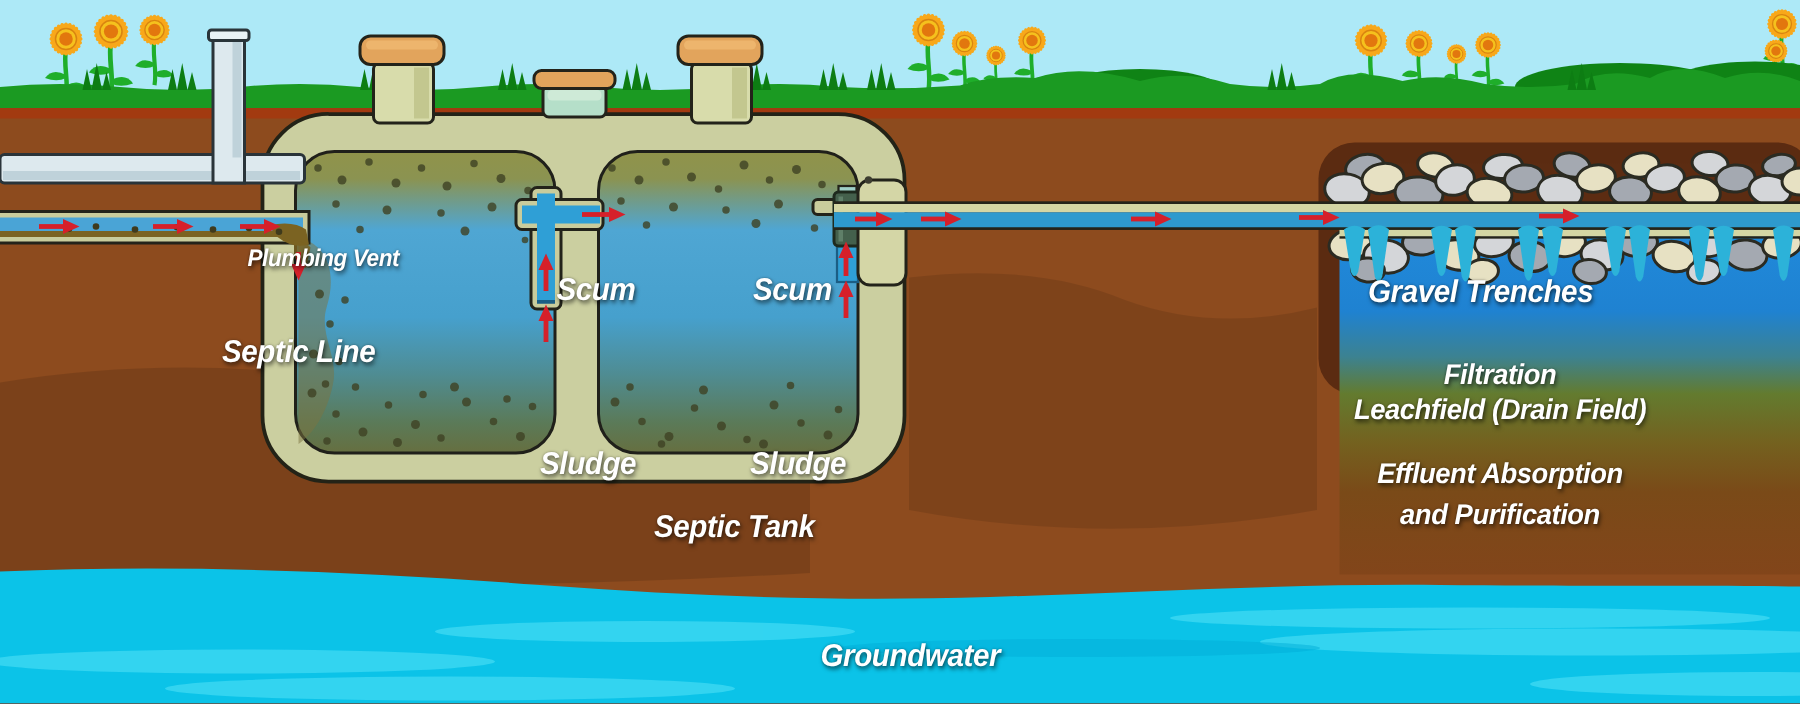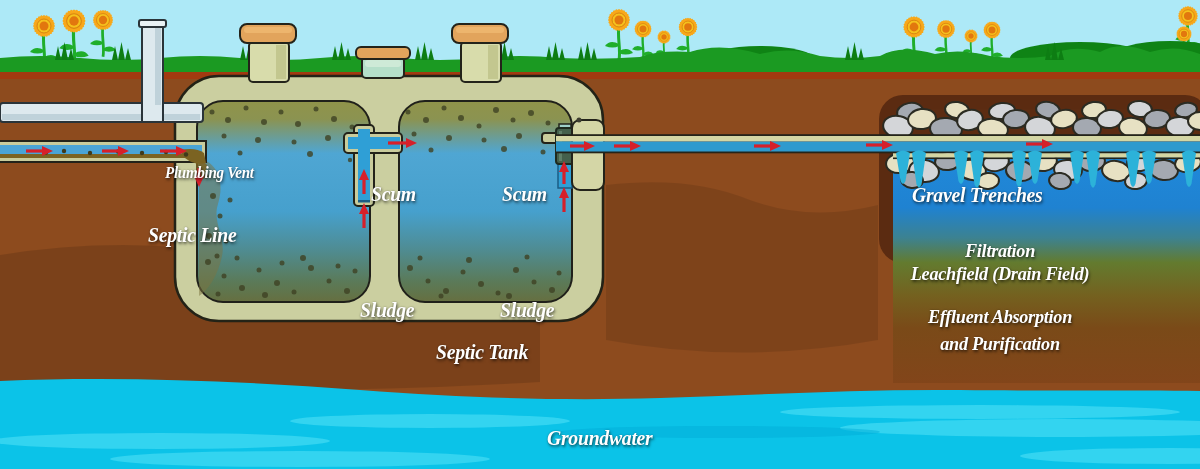--- a/index.html
+++ b/index.html
@@ -1,18 +1,18 @@
 <!DOCTYPE html>
 <html><head>
 <meta charset="utf-8">
 <style>
   html,body{margin:0;padding:0;background:#222;}
   .stage{
     position:relative;width:1200px;height:469px;overflow:hidden;
-    font-family:Liberation Serif, serif;
+    font-family:Liberation Sans, sans-serif;
     background:#ade9f7;
   }
   .stage svg{position:absolute;left:0;top:0;}
   .lbl{
     position:absolute;color:#fff;font-weight:bold;font-style:italic;
     white-space:nowrap;letter-spacing:-0.3px;
     text-shadow:1px 2px 3px rgba(0,0,0,.55),0 0 2px rgba(0,0,0,.35);
     transform:scaleX(.94);transform-origin:left top;
   }
   .lbl.center{text-align:center;transform:scaleX(.96);transform-origin:center top;}

